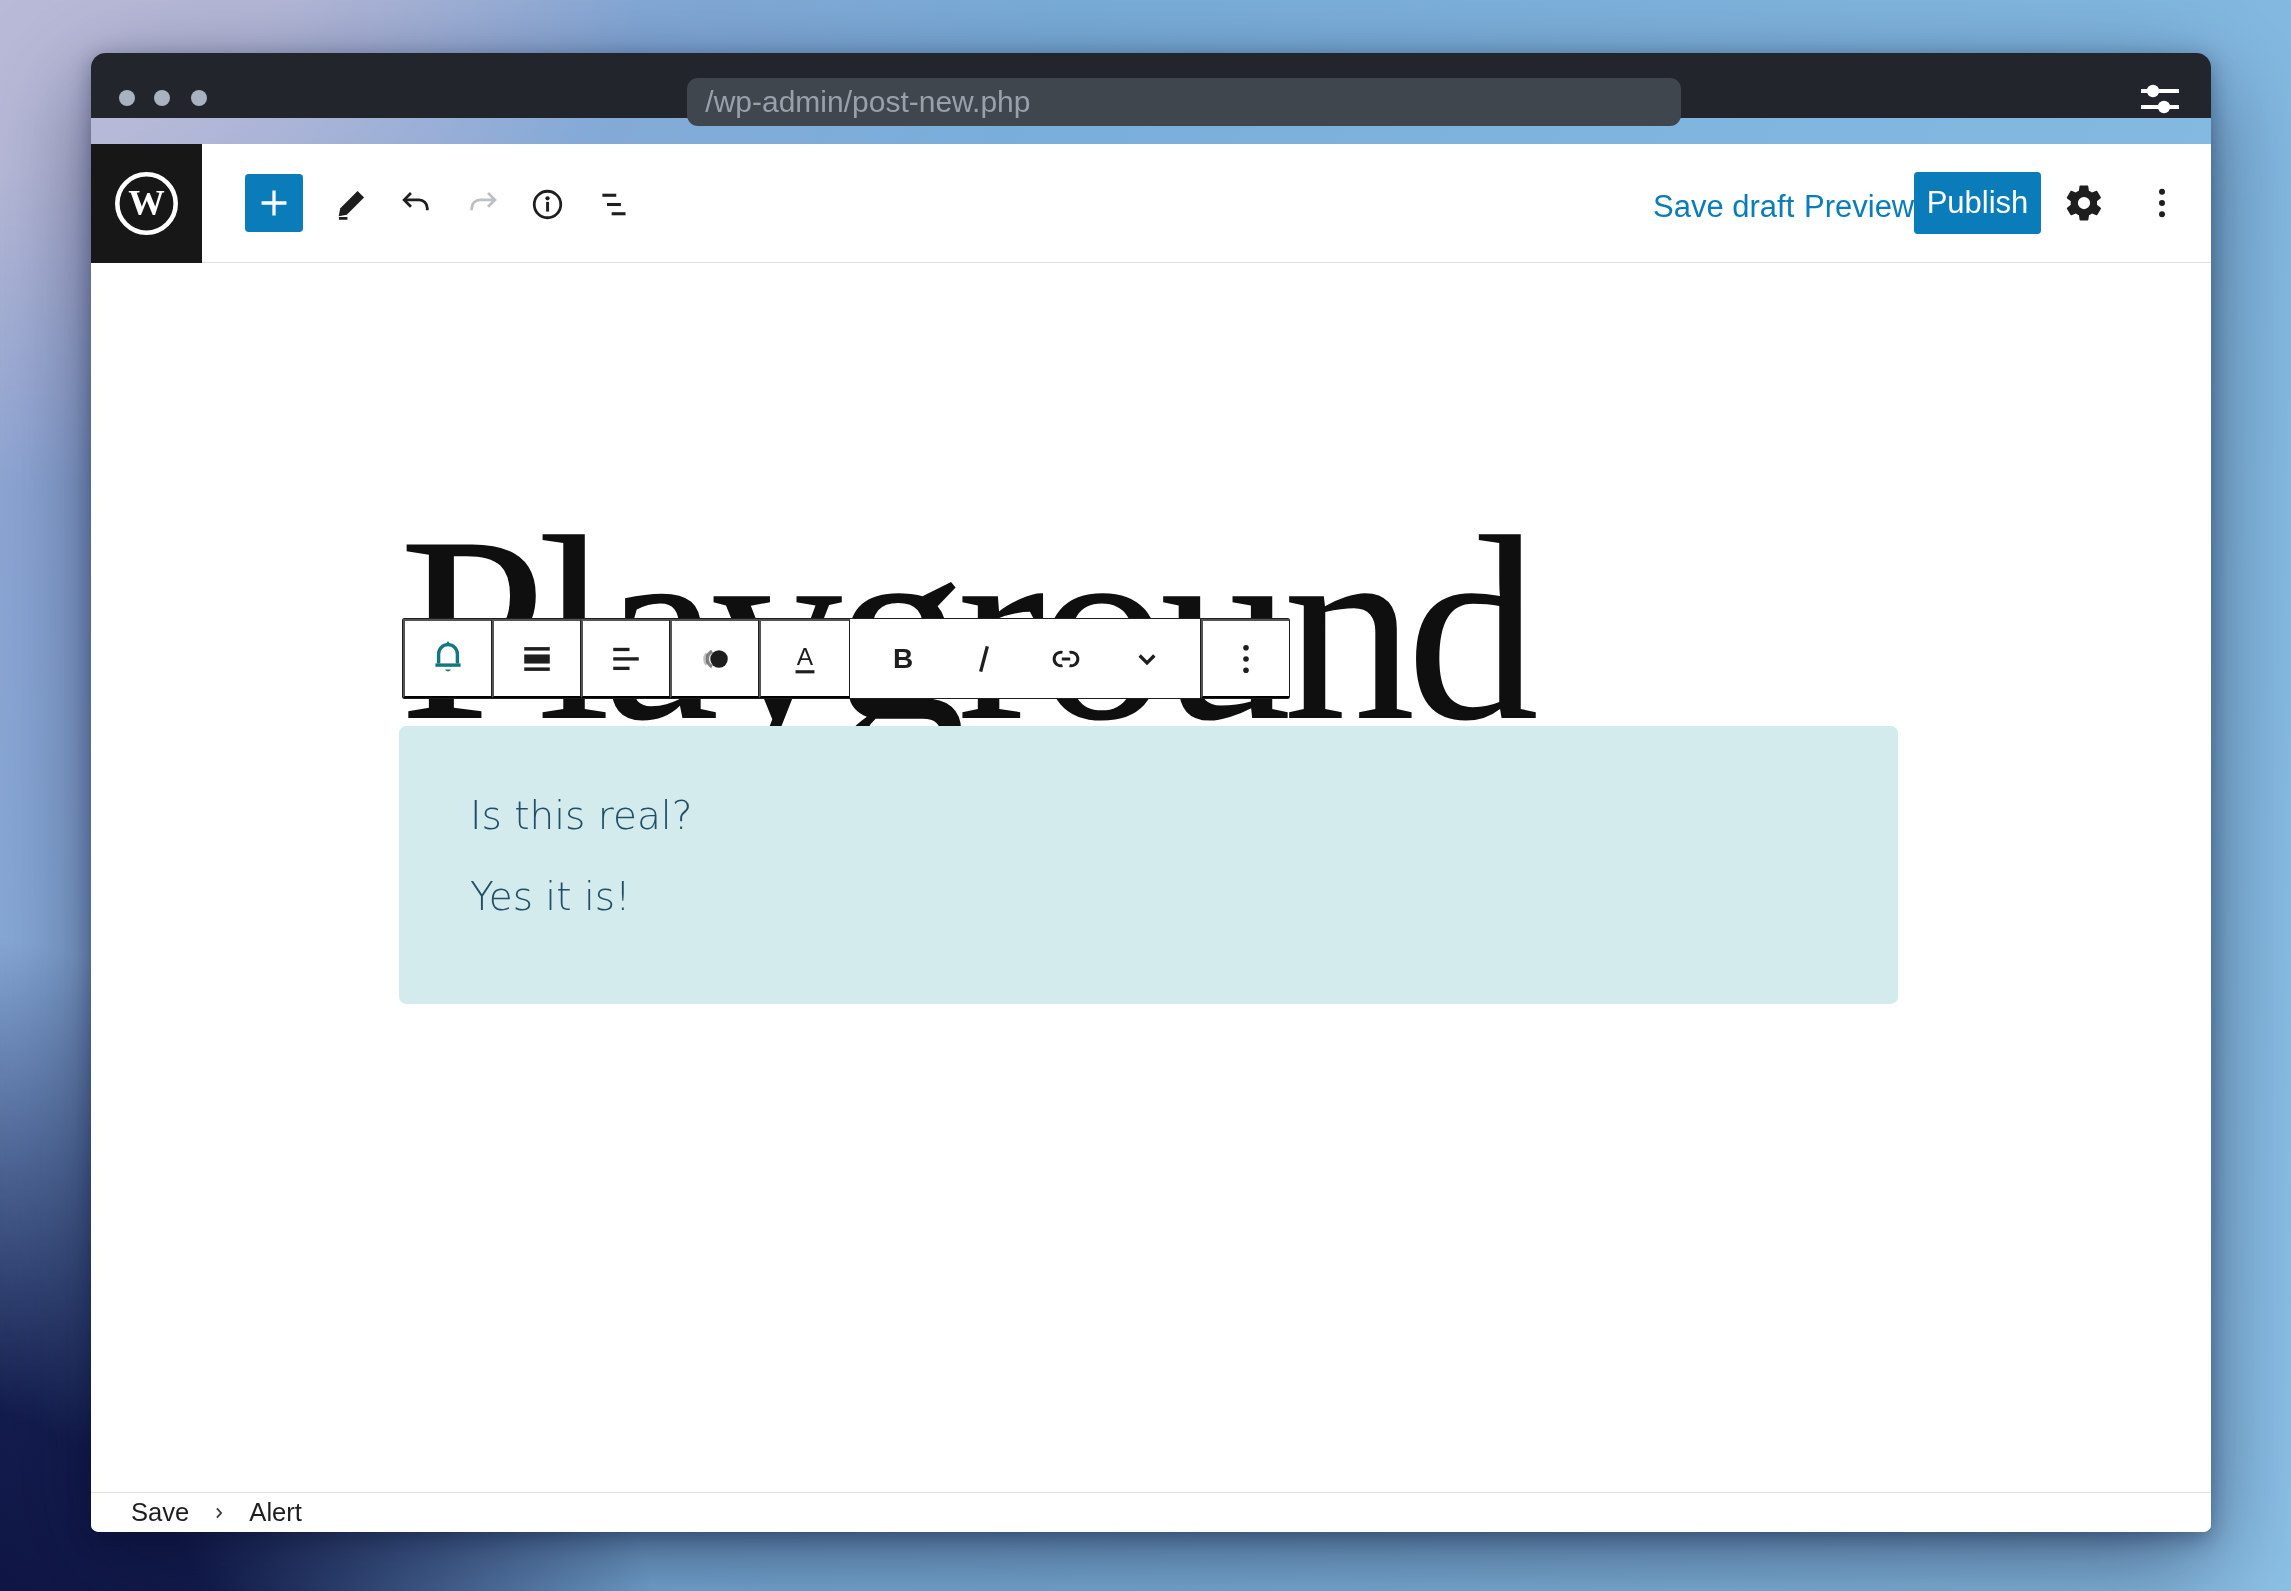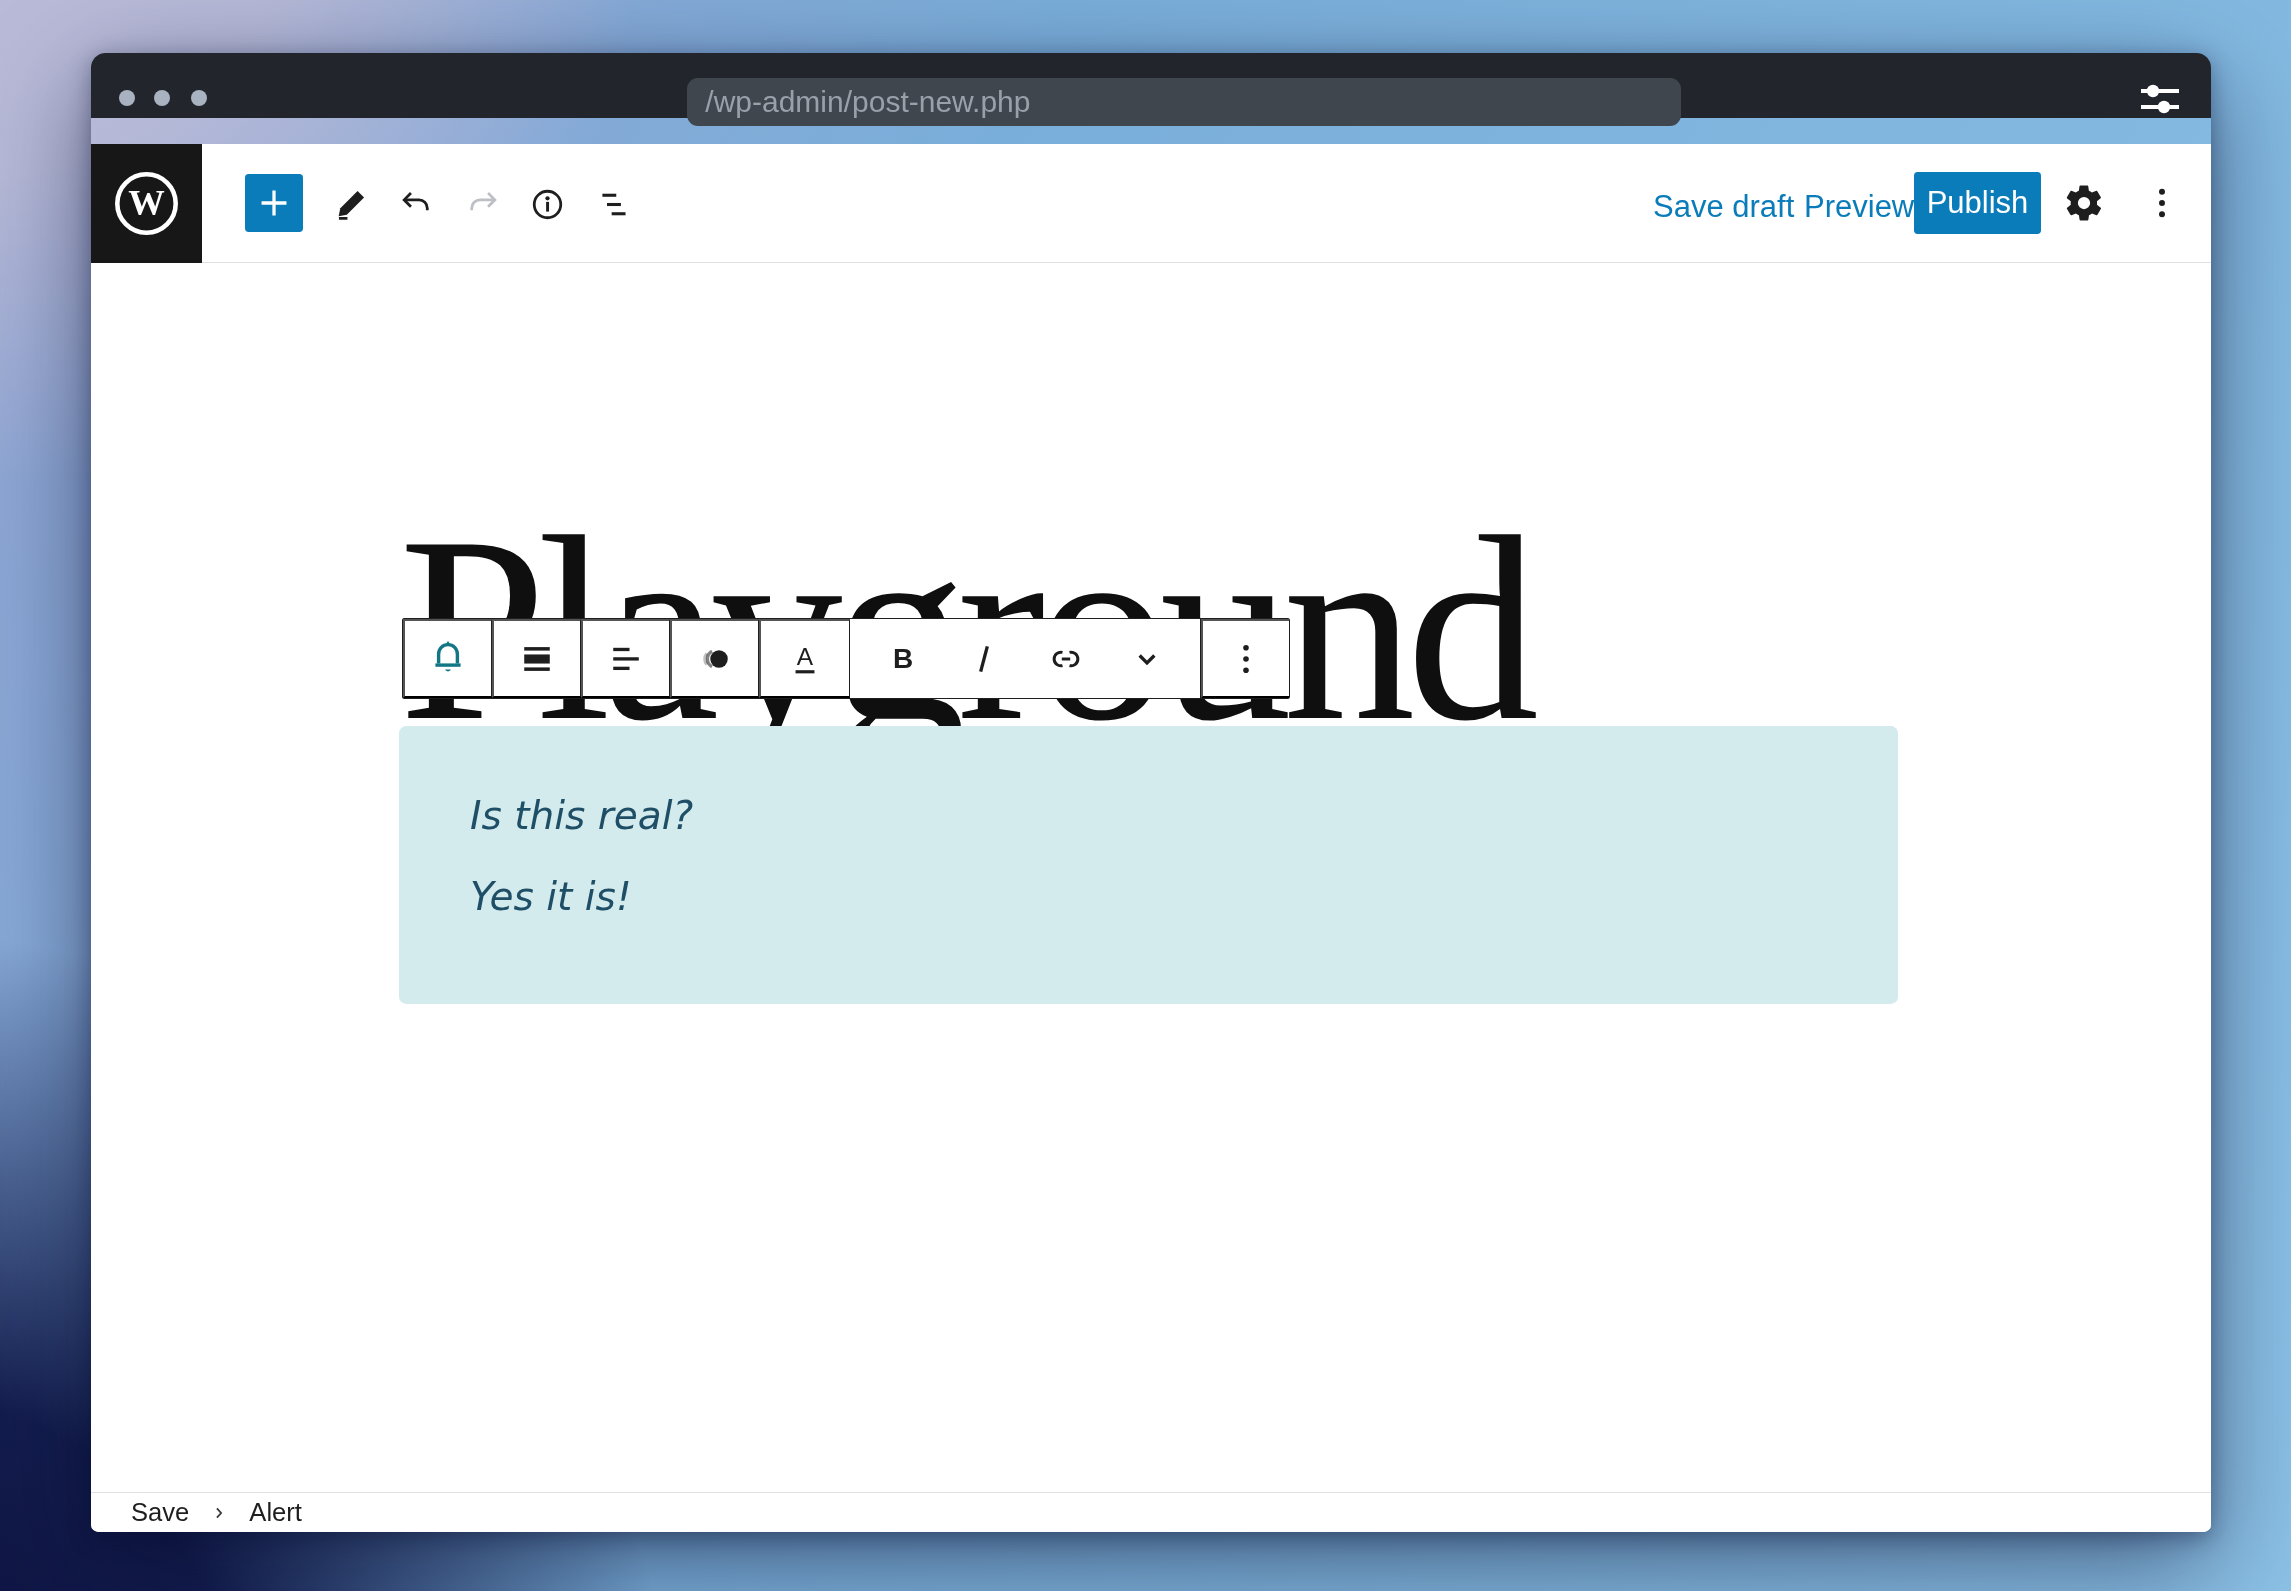--- a/index.html
+++ b/index.html
@@ -45,21 +45,21 @@
     border:1.4px solid #1e1e1e;border-radius:1.8px;box-sizing:border-box;display:flex;}
   .tb-cell{height:100%;border-right:1.4px solid #1e1e1e;box-sizing:border-box;display:flex;
     align-items:center;justify-content:center;background:none;padding:0;cursor:pointer;}
   .tb-cell.w1{width:89px}.tb-cell.wa{width:91px}
   .tb-group{width:351px;border-right:1.4px solid #1e1e1e;box-sizing:border-box;display:flex;
     align-items:center;justify-content:space-around;padding:0 12.8px;}
   .tb-last{flex:1;border-right:none;}
   .tb-ibtn{background:none;border:none;padding:0;display:flex;align-items:center;justify-content:center;cursor:pointer;}
   
   .alert-block{position:absolute;left:308px;top:463px;width:1499px;height:278px;
-    background:var(--alert-bg);border-radius:7.3px;box-sizing:border-box;padding:69px 55px 0 71px;cursor:text;font-style:italic;}
+    background:var(--alert-bg);border-radius:7.3px;box-sizing:border-box;padding:69px 55px 0 71px;cursor:text;}
   .alert-block p{margin:0 0 38px 0;font-family:"DejaVu Sans","Liberation Sans",sans-serif;
     font-weight:200;font-size:39px;color:var(--alert-text);line-height:1.1;}
   
   .crumbbar{position:absolute;left:0;bottom:0;width:100%;height:40px;background:#fff;
     border-top:0.9px solid #e1e1e1;display:flex;align-items:center;gap:20px;padding-left:40px;
     box-sizing:border-box;border-radius:0 0 7.3px 7.3px;}
   .crumb{font-size:25.6px;color:#1e1e1e;background:none;border:none;padding:0;
     font-family:"Liberation Sans",sans-serif;cursor:pointer;}
 </style>
 </head>

